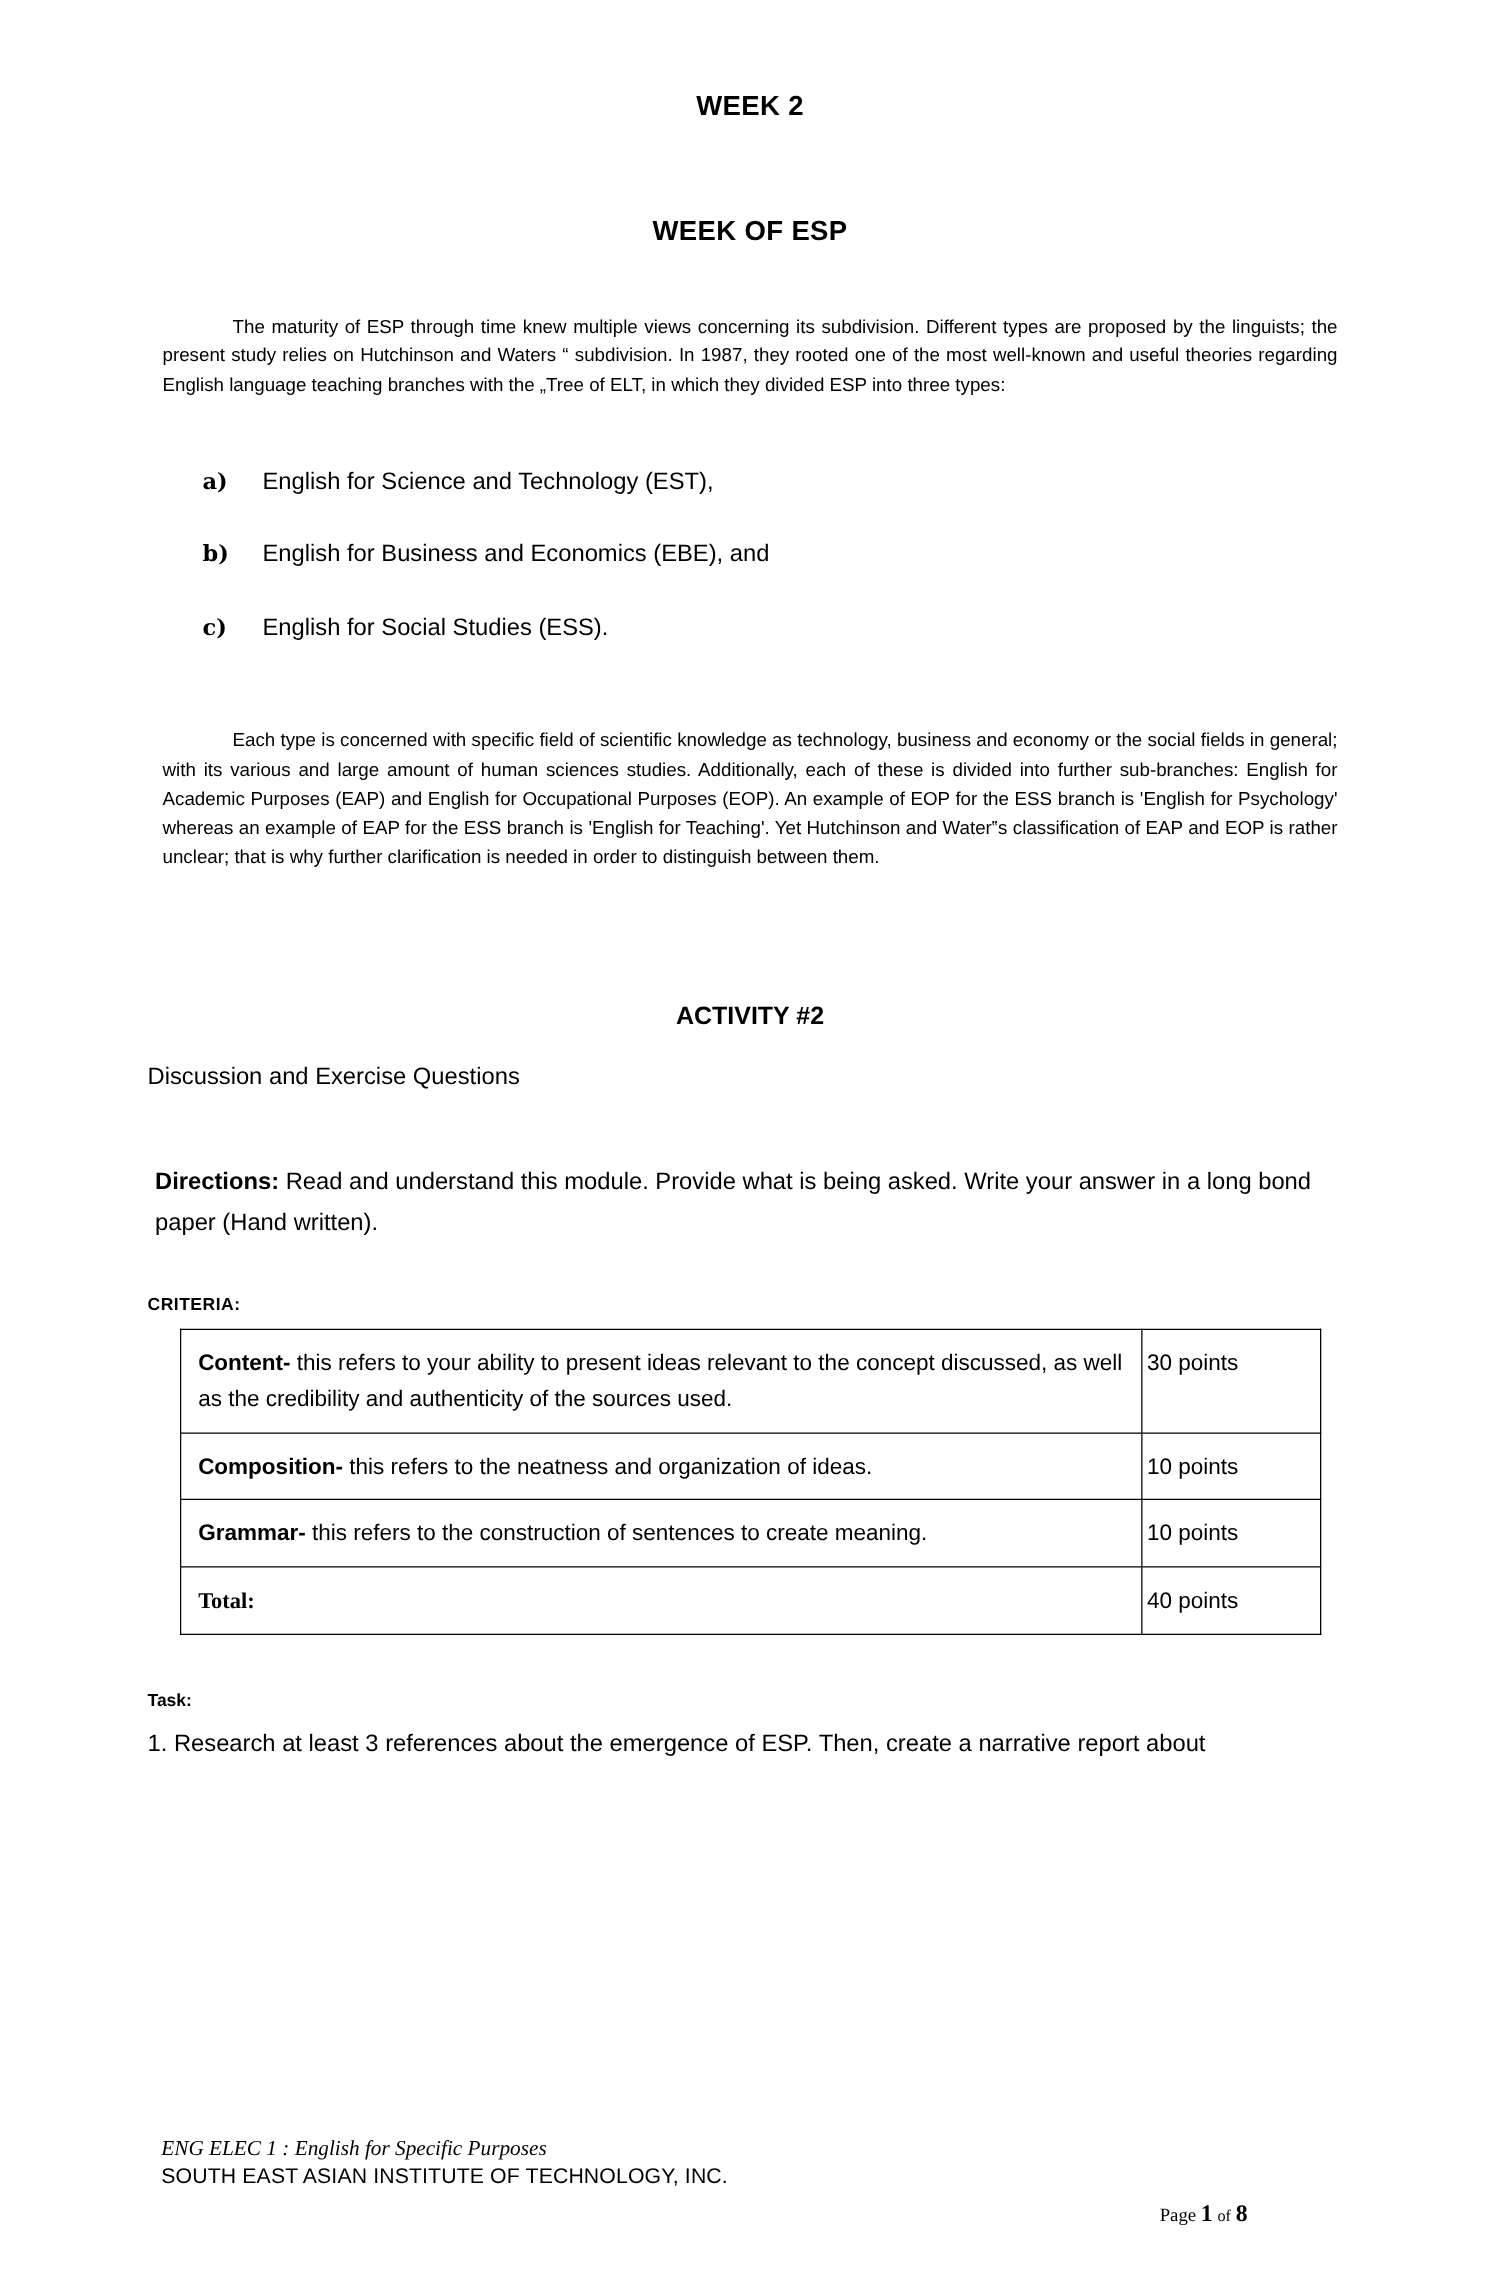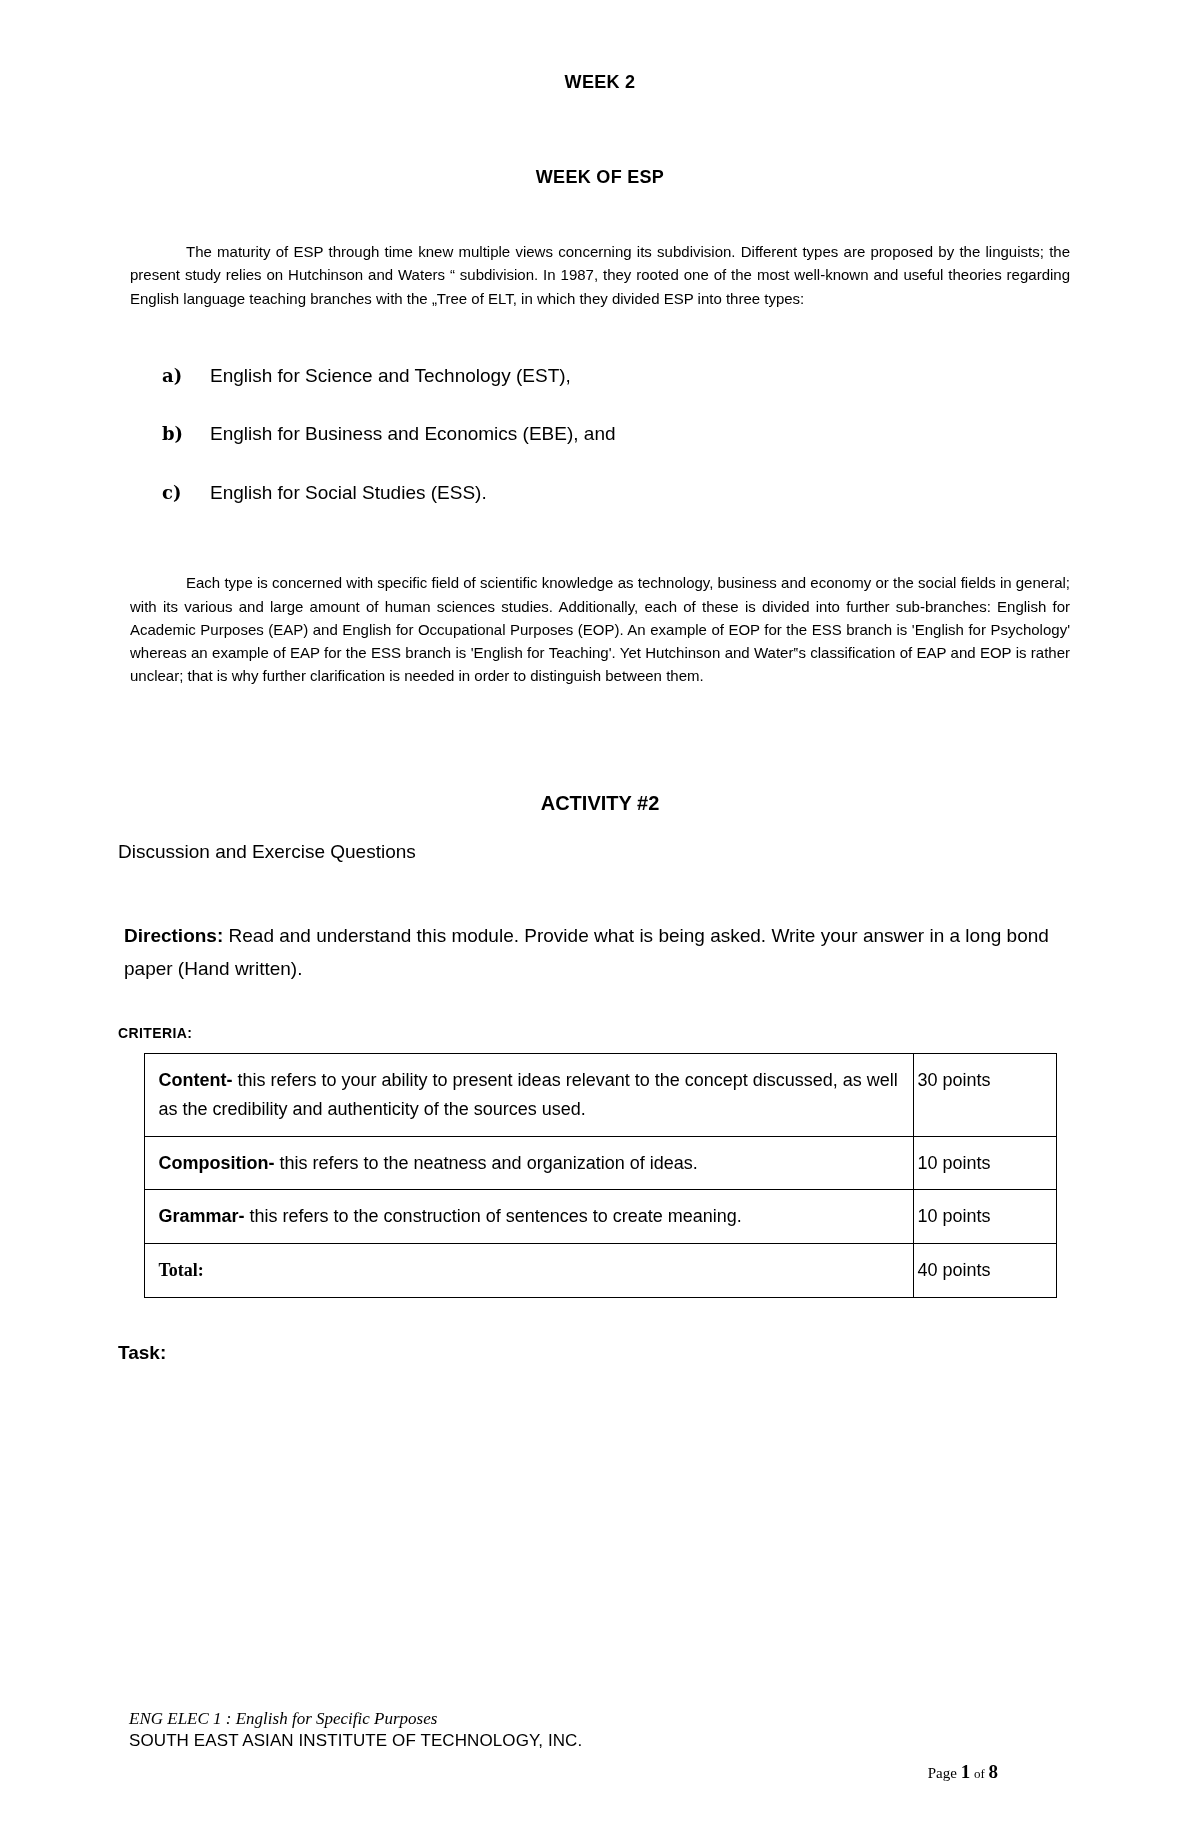--- a/index.html
+++ b/index.html
@@ -17,21 +17,21 @@
   .page {
     width: 1200px;
     min-height: 1835px;
     box-sizing: border-box;
     padding: 72px 118px 0 118px;
     position: relative;
   }
   .heading-center {
     text-align: center;
     font-weight: bold;
-    font-size: 18px;
+    font-size: 22px;
     letter-spacing: 0.3px;
   }
   .spacer-lg { height: 74px; }
   .spacer-md { height: 40px; }
   .spacer-sm { height: 22px; }
 
   p.body-text {
     font-size: 15px;
     line-height: 1.55;
     text-align: justify;
@@ -104,21 +104,21 @@
     line-height: 1.6;
     vertical-align: top;
   }
   table.criteria td.desc { width: 740px; }
   table.criteria td.pts { width: 124px; padding-left: 4px; }
   table.criteria td b { font-weight: bold; }
   td.total-cell { font-weight: bold; padding-top: 18px; padding-bottom: 18px; font-family: Liberation Serif, serif; }
 
   .task-head {
     font-weight: bold;
-    font-size: 19px;
+    font-size: 14px;
     margin-top: 44px;
   }
   .task-item {
     font-size: 19px;
     margin-top: 14px;
     line-height: 1.5;
   }
 
   .footer {
     position: absolute;
@@ -221,20 +221,21 @@
         <td class="pts">10 points</td>
       </tr>
       <tr>
         <td class="desc total-cell">Total:</td>
         <td class="pts">40 points</td>
       </tr>
     </tbody>
   </table>
 
   <div class="task-head">Task:</div>
+  <div class="task-item">1. Research at least 3 references about the emergence of ESP. Then, create a narrative report about</div>
 
   <div class="footer">
     <div class="footer-line1">ENG ELEC 1 : English for Specific Purposes</div>
     <div class="footer-line2">SOUTH EAST ASIAN INSTITUTE OF TECHNOLOGY, INC.</div>
     <div class="footer-page">
       <span>Page</span>
       <span class="num">1</span>
       <span class="of">of</span>
       <span class="num">8</span>
     </div>

